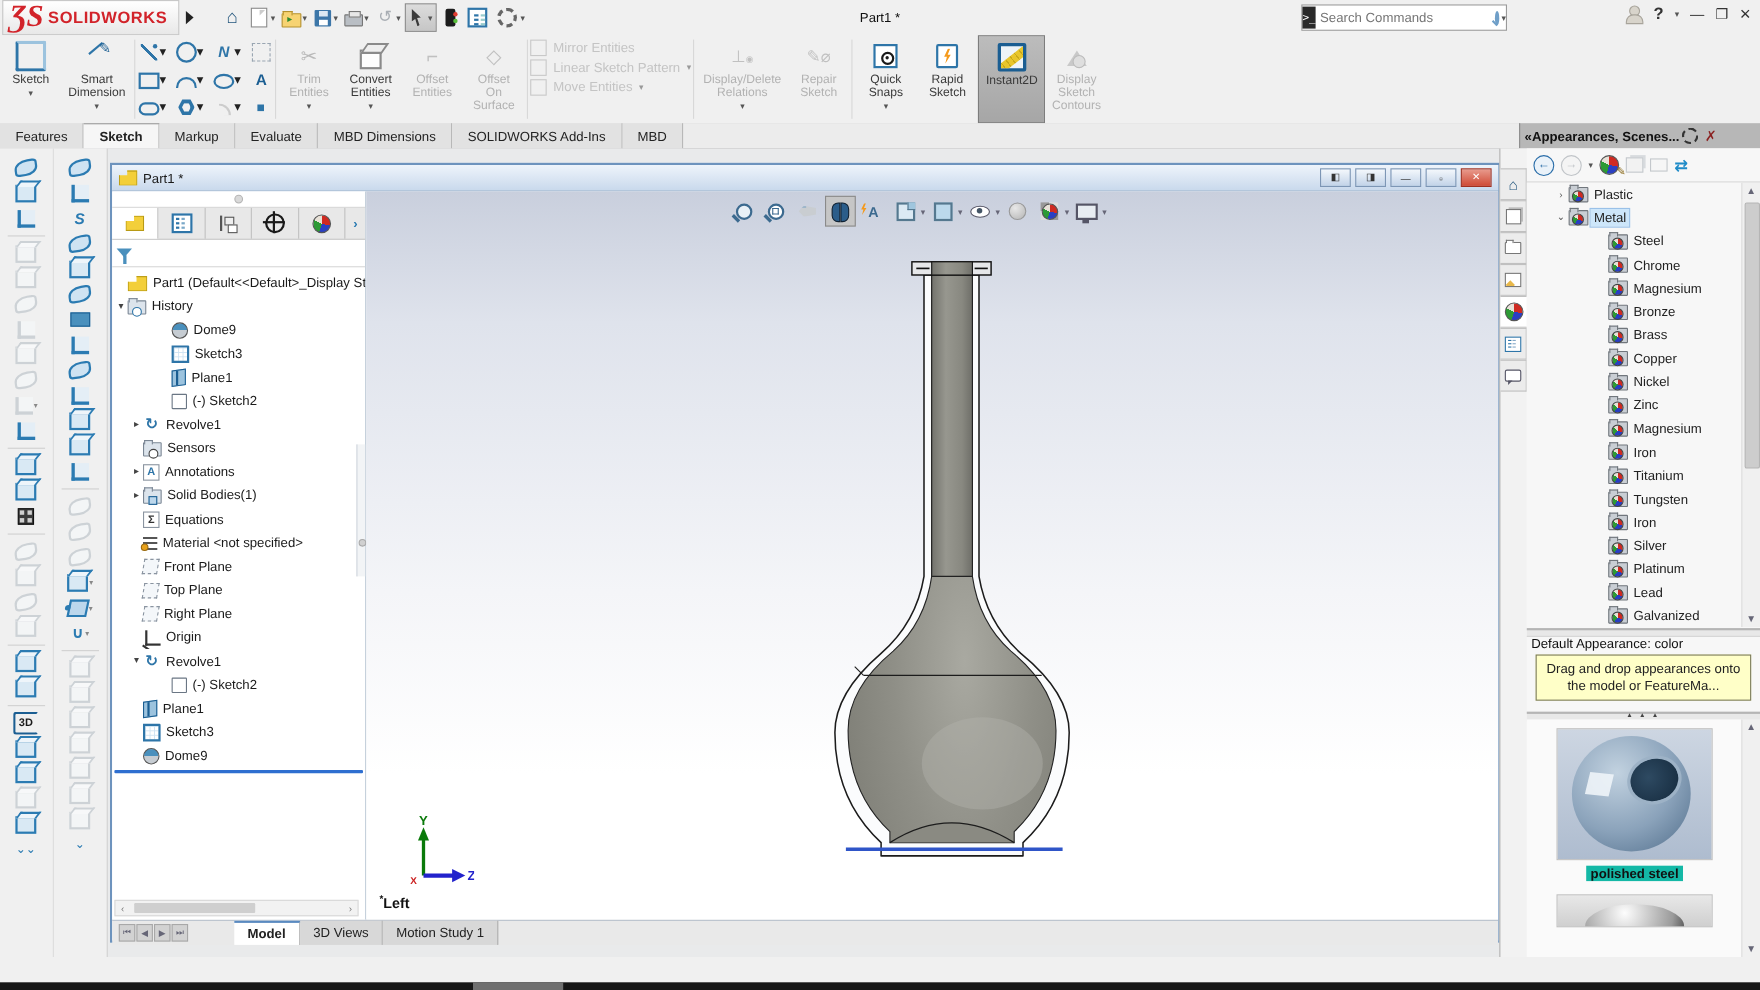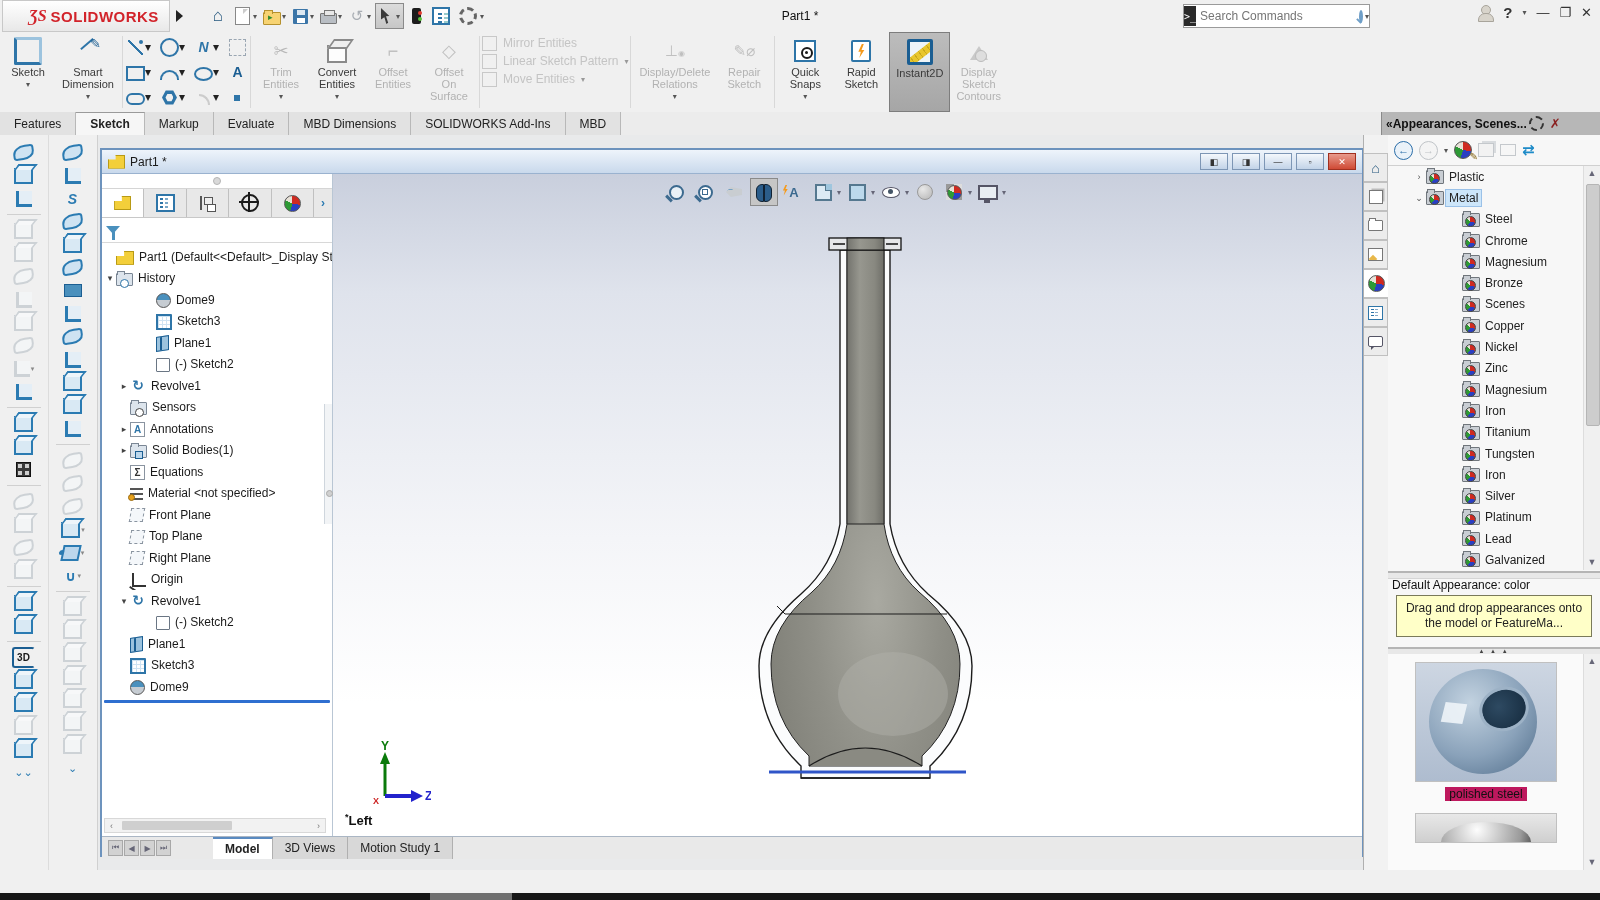--- a/index.html
+++ b/index.html
@@ -4,21 +4,21 @@
 <style>
   html,body{margin:0;padding:0;background:#444;}
   #root{position:relative;width:1600px;height:900px;overflow:hidden;background:#f0f0f0;
         font-family:"Liberation Sans","DejaVu Sans",sans-serif;font-size:12px;color:#222;
         -webkit-user-select:none;user-select:none;}
   .abs{position:absolute;}
   
   .titlebar{left:0;top:0;width:1600px;height:32px;background:#f0f0f0;display:flex;align-items:center;}
   .logo{display:flex;align-items:center;height:30px;background:linear-gradient(#ffffff,#e8e8e8);
         border:1px solid #c8c8c8;padding:0 10px 0 6px;margin-left:2px;}
-  .logo .ds{color:#d2232a;font-weight:bold;font-style:italic;font-size:16px;margin-right:4px;font-family:"Liberation Serif",serif;margin-left:20px;}
+  .logo .ds{color:#d2232a;font-weight:bold;font-style:italic;font-size:28px;margin-right:4px;font-family:"Liberation Serif",serif;}
   .logo .sw{color:#d2232a;font-weight:bold;font-size:15px;letter-spacing:.5px;}
   .logo-arrow{width:0;height:0;border-left:7px solid #222;border-top:6px solid transparent;border-bottom:6px solid transparent;margin:0 8px 0 6px;}
   .qa{display:flex;align-items:center;gap:2px;margin-left:16px;}
   .qa .qbtn{display:flex;align-items:center;height:24px;padding:0 2px;}
   .qa .dd{font-size:8px;color:#555;margin-left:1px;}
   .qi{display:inline-block;width:18px;height:18px;position:relative;}
   .qi-home{font-size:17px;color:#23567d;line-height:18px;text-align:center;}
   .qi-page{width:13px;height:16px;background:#fff;border:1px solid #888;margin:1px 2px;}
   .qi-page::after{content:"";position:absolute;right:1px;top:1px;border-left:5px solid #ccc;border-bottom:5px solid transparent;}
   .qi-folder{width:16px;height:11px;background:#f7d372;border:1px solid #b5912e;margin-top:4px;border-radius:1px;}
@@ -267,21 +267,21 @@
   .tp-split{position:absolute;left:0;right:0;height:5px;border-top:2px solid #b5b5b5;border-bottom:1px solid #d5d5d5;background:#e8e8e8;}
   .defapp{position:absolute;left:4px;top:443px;right:2px;font-size:12px;color:#111;}
   .tooltip{position:absolute;left:8px;top:460px;right:8px;background:#ffffc8;border:1px solid #7a7a5a;text-align:center;padding:5px 4px;font-size:12px;color:#222;line-height:15px;}
   .tp-split2{top:436px;}
   .tp-split3{position:absolute;left:0;right:0;top:512px;height:7px;border-top:2px solid #b5b5b5;background:#e8e8e8;text-align:center;color:#444;font-size:6px;line-height:5px;letter-spacing:2px;}
   .thumbarea{position:absolute;left:0;top:519px;right:16px;bottom:0;background:#fafafa;display:flex;flex-direction:column;align-items:center;}
   .thumb1{margin-top:8px;width:140px;height:118px;background:linear-gradient(#cdd6e2,#aebccf);position:relative;overflow:hidden;border:1px solid #c0c0c0;}
   .sphere{position:absolute;left:13px;top:6px;width:108px;height:105px;border-radius:50%;background:radial-gradient(circle at 38% 32%,#c2d2e0,#8aa2ba 55%,#5c7894 90%);}
   .sphere .hole{position:absolute;right:8px;top:18px;width:44px;height:38px;border-radius:50%;background:radial-gradient(circle at 40% 40%,#2e4a62,#14293c);transform:rotate(-18deg);border:3px solid #9db2c6;}
   .sphere .hl{position:absolute;left:14px;top:34px;width:22px;height:20px;background:#eef4f8;transform:skewX(-8deg) rotate(6deg);opacity:.9;}
-  .thumb1-label{margin-top:5px;background:#be185d;padding:0 4px;font-size:12px;color:#111;}
+  .thumb1-label{margin-top:5px;background:#14b8a6;padding:0 4px;font-size:12px;color:#111;font-weight:bold;}
   .thumb2{margin-top:12px;width:140px;height:28px;background:linear-gradient(#e8e8e8,#cfcfcf);border:1px solid #c0c0c0;position:relative;overflow:hidden;}
   .thumb2::after{content:"";position:absolute;left:25px;top:8px;width:90px;height:40px;border-radius:50%;background:radial-gradient(circle at 40% 20%,#fdfdfd,#9a9a9a 70%,#3a3a3a);}
   .tpscroll2{position:absolute;right:0;top:519px;width:16px;bottom:0;background:#f0f0f0;border-left:1px solid #ddd;}
   .tpscroll2 .arr{position:absolute;left:0;width:16px;height:15px;color:#667;font-size:9px;text-align:center;line-height:15px;}
   
   .statusbar{left:0;top:870px;width:1600px;height:23px;background:#f4f4f4;border-top:1px solid #c8c8c8;display:flex;align-items:center;font-size:12px;color:#222;}
   .sb-left{margin-left:6px;}
   .sb-mode{position:absolute;left:1310px;}
   .sb-warnpencil{position:absolute;left:1400px;width:16px;height:14px;}
   .sb-warnpencil::before{content:"";position:absolute;left:0;bottom:0;width:0;height:0;border-left:6px solid transparent;border-right:6px solid transparent;border-bottom:10px solid #e8b51c;}
@@ -1191,21 +1191,21 @@
 
             <div class="aprow lv1">
               <span class="explab"></span>
               <span class="af"></span>
               <span class="lbl">Bronze</span>
             </div>
 
             <div class="aprow lv1">
               <span class="explab"></span>
               <span class="af"></span>
-              <span class="lbl">Scenes</span>
+              <span class="lbl">Brass</span>
             </div>
 
             <div class="aprow lv1">
               <span class="explab"></span>
               <span class="af"></span>
               <span class="lbl">Copper</span>
             </div>
 
             <div class="aprow lv1">
               <span class="explab"></span>

